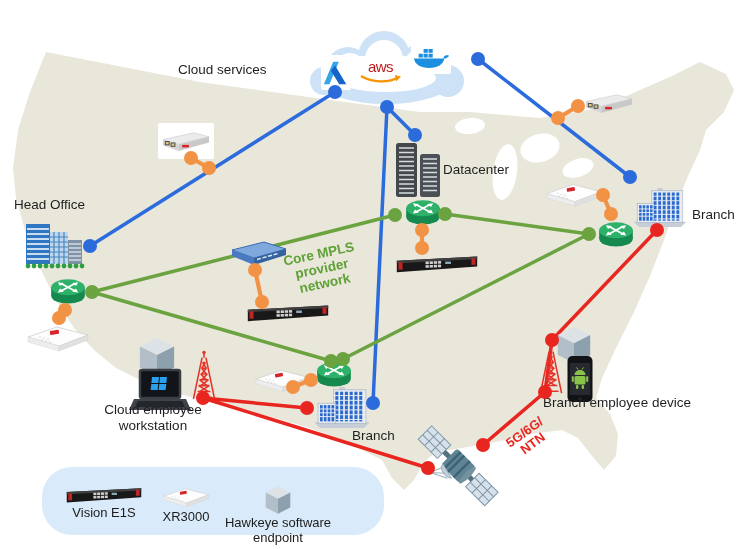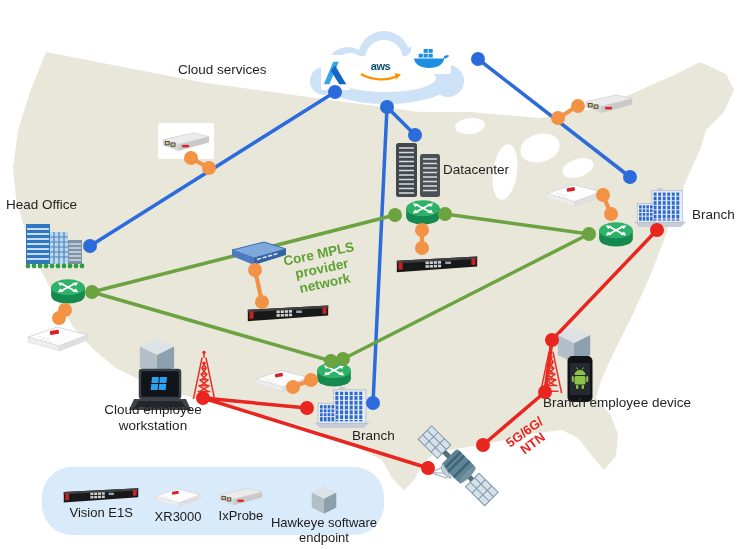--- a/index.html
+++ b/index.html
@@ -15,21 +15,21 @@
   .link-green{stroke:var(--green);stroke-width:3.5;fill:none}
   .link-red{stroke:var(--red);stroke-width:3.5;fill:none}
   .link-orange{stroke:var(--orange);stroke-width:4.2;fill:none}
   .dot-blue{fill:var(--blue)}.dot-green{fill:var(--green)}.dot-red{fill:var(--red)}.dot-orange{fill:var(--orange)}
   .card{position:absolute;background:#fff;border-radius:2px;display:flex;align-items:center;justify-content:center}
   .mpls-label{position:absolute;left:278px;top:247px;width:88px;text-align:center;font-weight:bold;
               font-size:13.5px;line-height:1.1;color:var(--mpls);transform:rotate(-12deg)}
   .ran-label{position:absolute;left:493px;top:424px;width:72px;text-align:center;font-weight:bold;
              font-size:13px;line-height:1.1;color:var(--ran);transform:rotate(-36deg)}
   .mpls-label span,.ran-label span{display:block}
-  .aws-word{font-weight:bold;font-size:11px;color:#0c4a6e;line-height:1;letter-spacing:-.5px}
+  .aws-word{font-weight:normal;font-size:15px;color:#b91c1c;line-height:1;letter-spacing:-.5px}
   .satellite{transform:rotate(45deg)}
   .legend{position:absolute;left:42px;top:467px;width:342px;height:68px;background:var(--legend-bg);
           border-radius:30px;display:flex;align-items:flex-start;padding:18px 6px 0 16px}
   .legend-item{display:flex;flex-direction:column;align-items:center;justify-content:flex-start}
   .legend-item .lab{font-size:13px;color:#1c1c1c;margin-top:1px;line-height:1.12;text-align:center}
   .li-1{width:92px}.li-2{width:72px}.li-3{width:62px}.li-4{width:112px}
 </style>
 </head>
 <body style="--blue: #2b6bdb; --green: #6aa33f; --red: #e8251f; --orange: #f29245; --map: #e9e6da; --legend-bg: #d9eafa; --mpls: #5ea135; --ran: #e8251f; --label: #1f1f1f;">
 
@@ -204,21 +204,21 @@
       <circle cx="18" cy="48" r="2.4"></circle>
     <circle cx="24" cy="48" r="2.4"></circle>
       <circle cx="30" cy="48" r="2.4"></circle>
       <circle cx="36" cy="48" r="2.4"></circle>
     <circle cx="42" cy="48" r="2.4"></circle>
       <circle cx="48" cy="48" r="2.4"></circle>
       <circle cx="54" cy="48" r="2.4"></circle>
       <circle cx="60" cy="48" r="2.4"></circle>
   </g>
 </svg>
-<div class="lbl" style="left:6px;top:197px">Head Office</div>
+<div class="lbl" style="left:14px;top:197px">Head Office</div>
 <svg class="icon" style="left:49px;top:277px" width="38" height="28">
     <use href="#sym-router"></use>
   </svg>
 <svg class="icon" style="left:26px;top:322px" width="64" height="32">
     <use href="#sym-xr3000"></use>
   </svg>
 
 <div class="card" style="left:158px;top:123px;width:56px;height:36px">
   <svg width="50" height="25" viewBox="0 0 52 26">
       <use href="#sym-ixprobe"></use>
@@ -453,25 +453,19 @@
         <use href="#sym-rack"></use>
       </svg>
     <div class="lab">Vision E1S</div>
   </div>
   <div class="legend-item li-2">
     <svg width="54" height="24" viewBox="0 0 64 32">
         <use href="#sym-xr3000"></use>
       </svg>
     <div class="lab">XR3000</div>
   </div>
-  <div class="legend-item li-3">
-    <svg width="46" height="23" viewBox="0 0 52 26">
-        <use href="#sym-ixprobe"></use>
-      </svg>
-    <div class="lab">IxProbe</div>
-  </div>
   <div class="legend-item li-4">
     <svg width="28" height="30" viewBox="0 0 40 44">
         <use href="#sym-cube"></use>
       </svg>
     <div class="lab" style="width:108px">Hawkeye software endpoint</div>
   </div>
 </div>
 
 </body></html>

